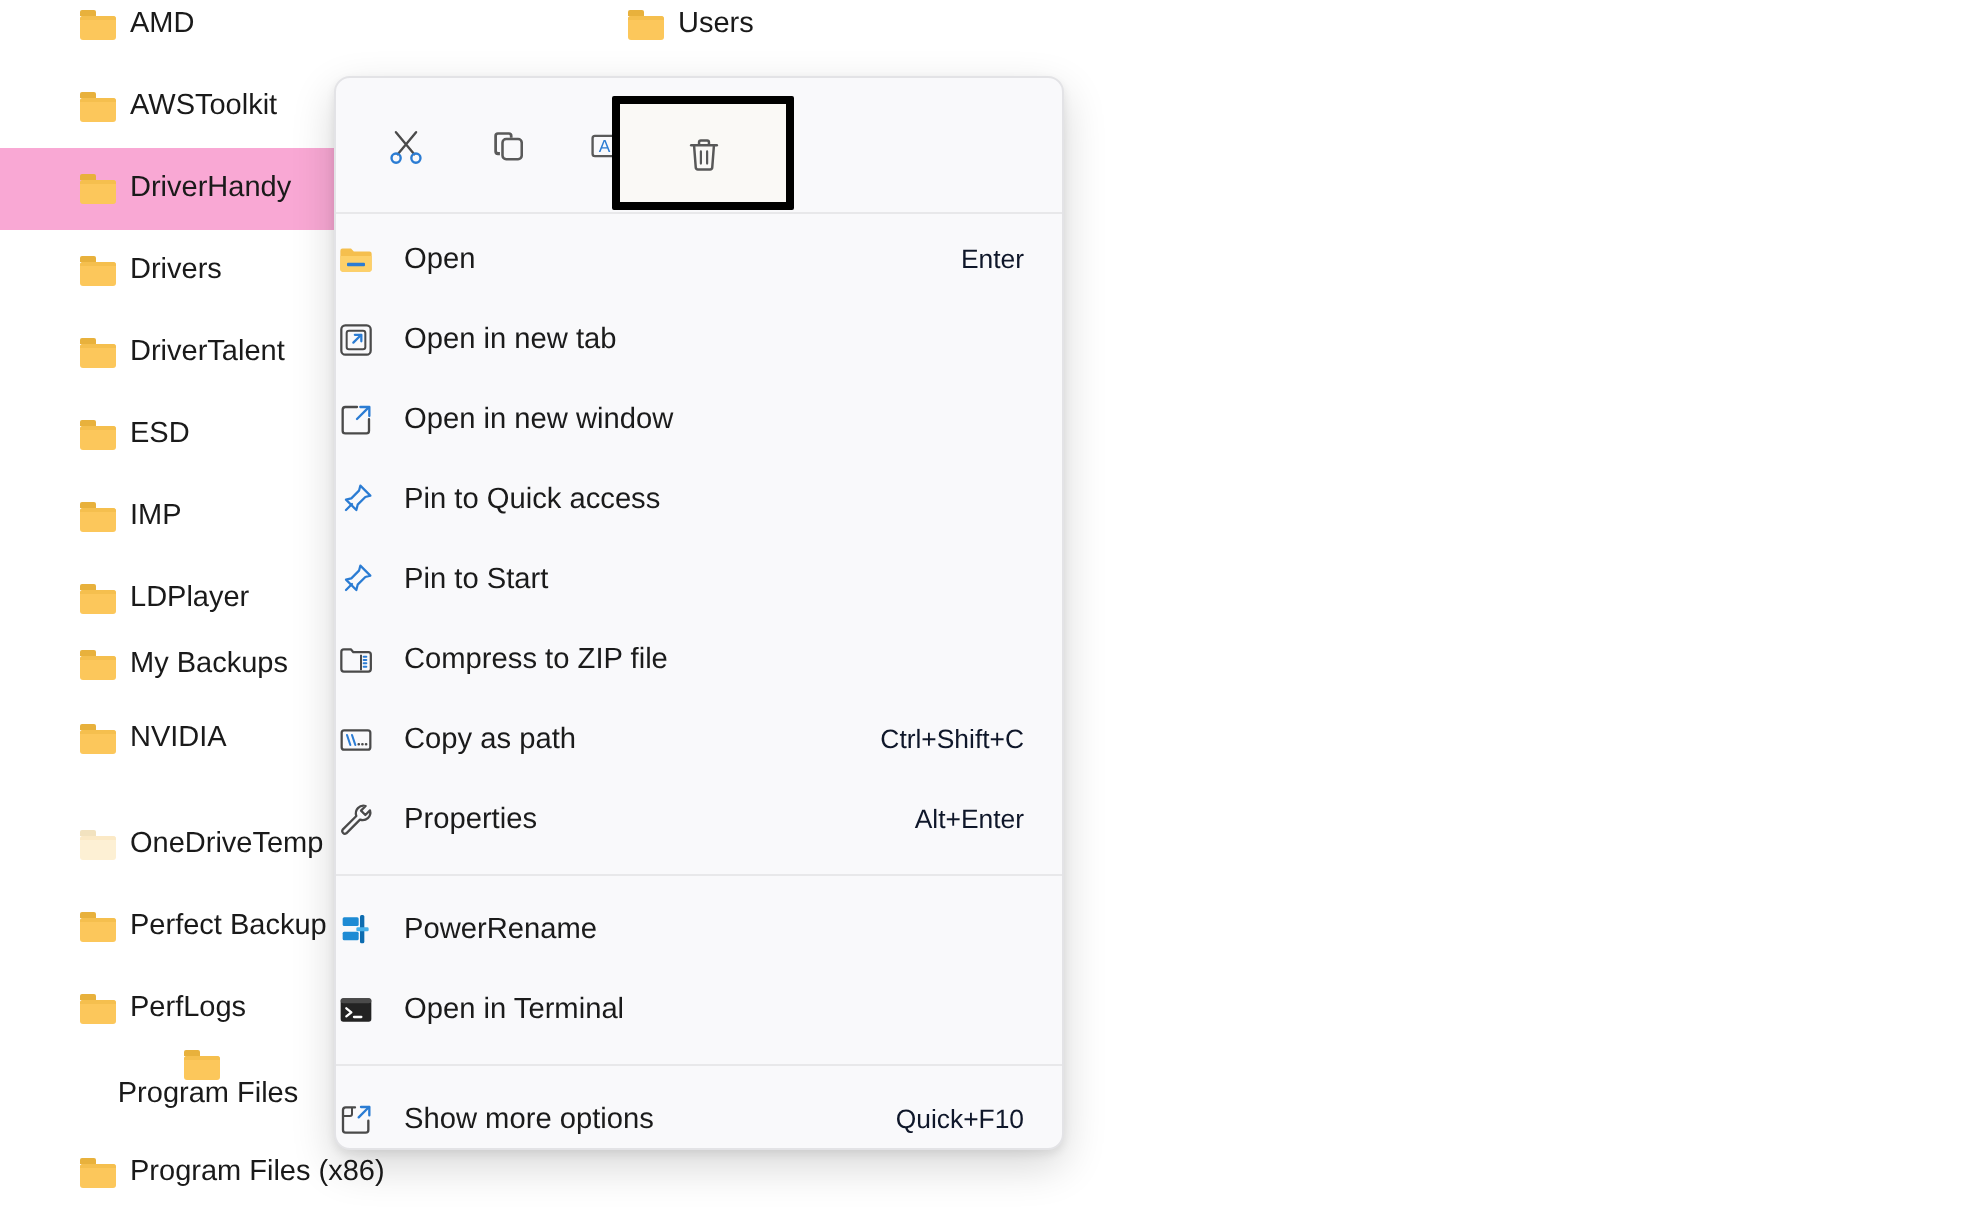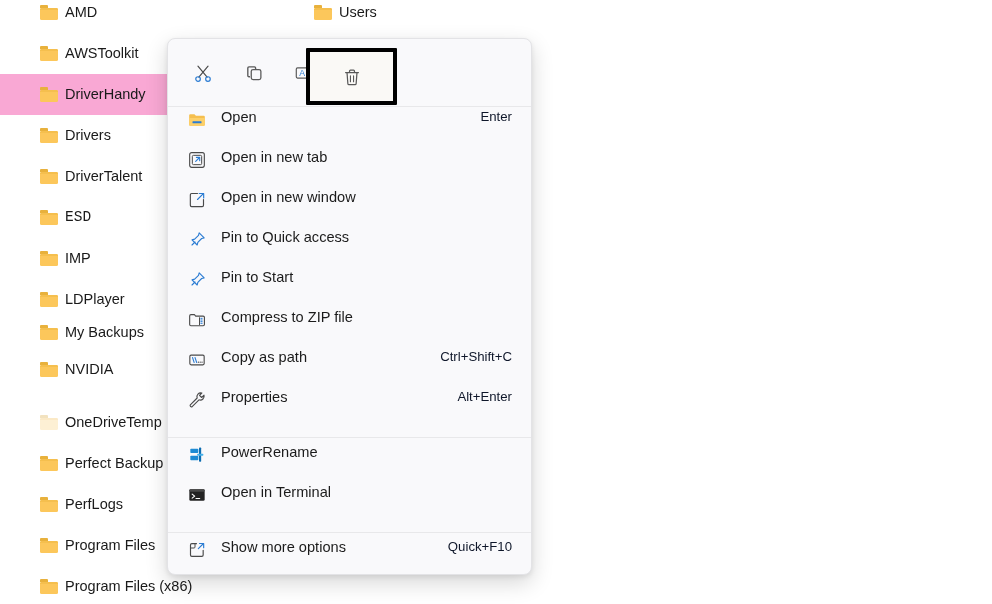--- a/index.html
+++ b/index.html
@@ -143,21 +143,21 @@
     justify-content: center;
   }
 
   
   .menu-group { padding: 4px 0 4px 0; }
 
   .menu-item {
     position: relative;
     height: 40px;
     display: flex;
-    padding-left: 19px;
+    align-items: center;
     cursor: default;
   }
   .menu-item .mi-icon {
     flex: 0 0 auto;
     width: 20px;
     height: 20px;
     margin-right: 14px;
     display: flex;
     align-items: center;
     justify-content: center;
@@ -224,21 +224,21 @@
         <span class="fname">Drivers</span>
       </div>
       <div class="file-row" style="top: 156px;">
         <span class="folder-ico">
           <span class="tab"></span>
           <span class="body"></span>
           <span class="lip"></span>
         </span>
         <span class="fname">DriverTalent</span>
       </div>
-      <div class="file-row" style="top: 197px; font-family: Liberation Mono, monospace;">
+      <div class="file-row" style="top: 197px;">
         <span class="folder-ico">
           <span class="tab"></span>
           <span class="body"></span>
           <span class="lip"></span>
         </span>
         <span class="fname">ESD</span>
       </div>
       <div class="file-row" style="top: 238px;">
         <span class="folder-ico">
           <span class="tab"></span>
@@ -288,21 +288,21 @@
         <span class="fname">Perfect Backup</span>
       </div>
       <div class="file-row" style="top: 484px;">
         <span class="folder-ico">
           <span class="tab"></span>
           <span class="body"></span>
           <span class="lip"></span>
         </span>
         <span class="fname">PerfLogs</span>
       </div>
-      <div class="file-row" style="top: 525px;">
+      <div class="file-row" style="top: 525px; flex-direction: column;">
         <span class="folder-ico">
           <span class="tab"></span>
           <span class="body"></span>
           <span class="lip"></span>
         </span>
         <span class="fname">Program Files</span>
       </div>
       <div class="file-row" style="top: 566px;">
         <span class="folder-ico">
           <span class="tab"></span>

